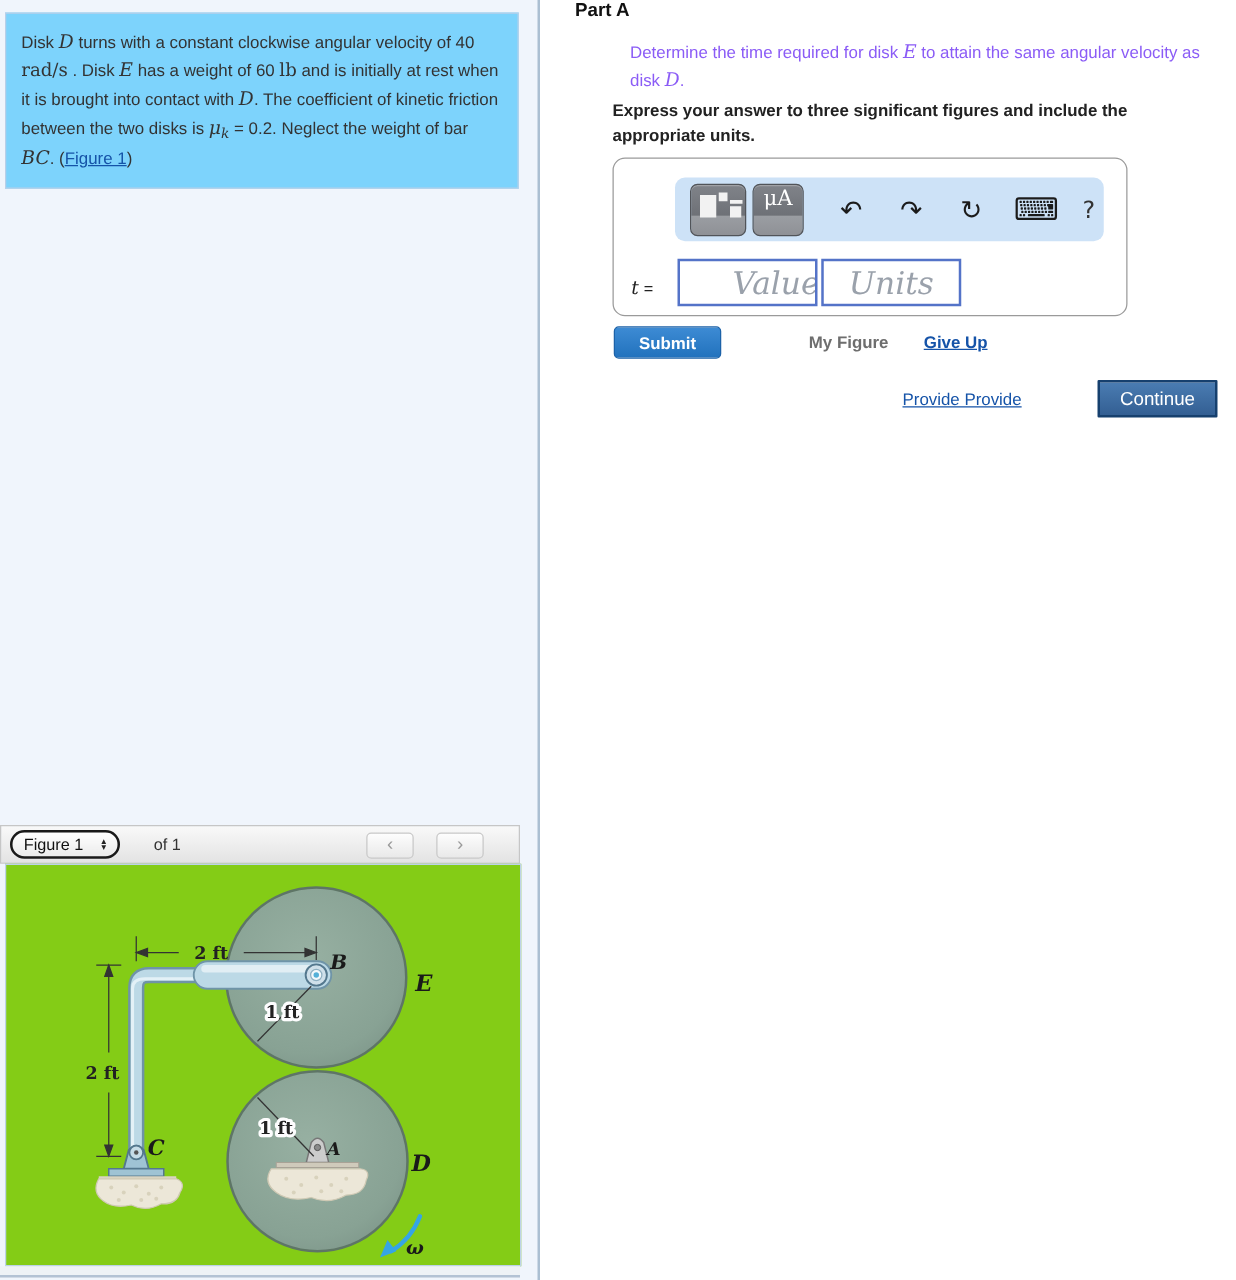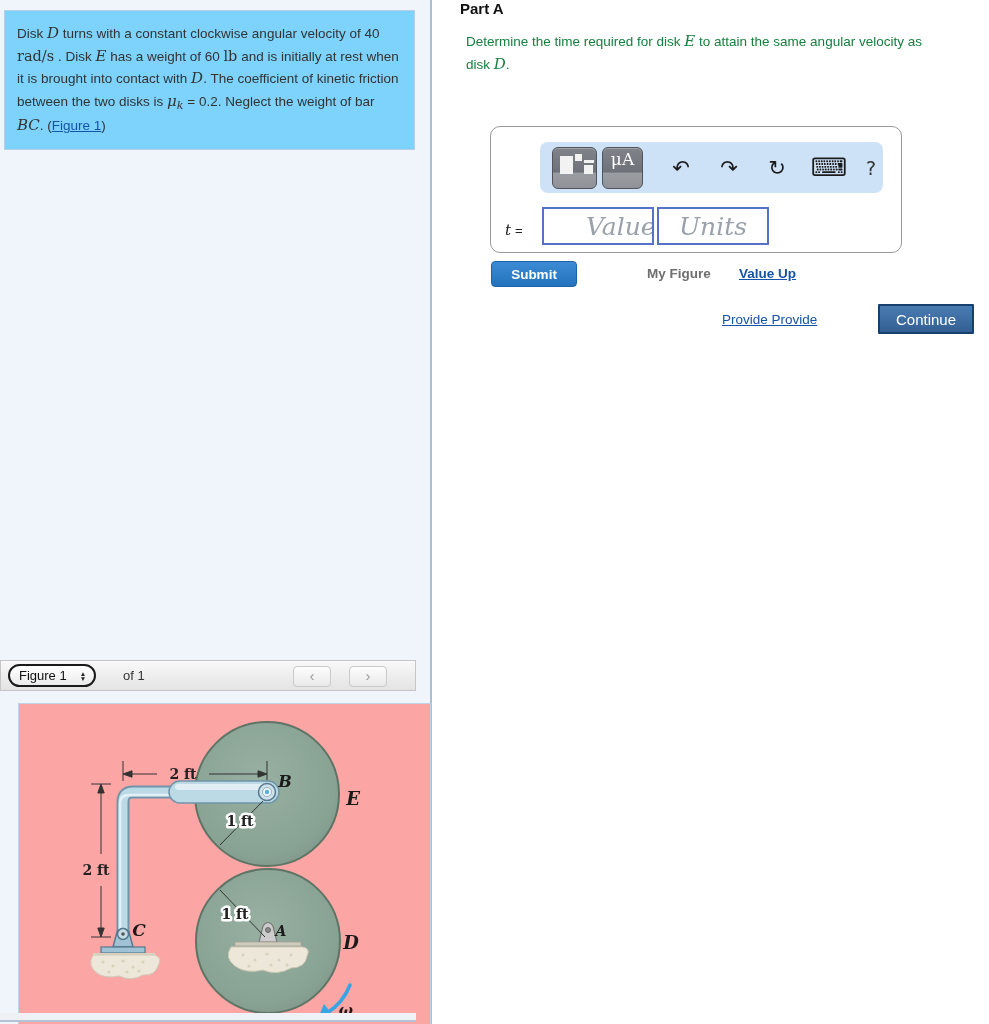--- a/index.html
+++ b/index.html
@@ -26,28 +26,28 @@
     display:inline-flex; align-items:center; gap:13px; padding:0 8px 0 9px;
     border:2px solid #1a1a1a; border-radius:12px;
     background:linear-gradient(#ffffff,#ebebeb); font-size:13px; color:#111; cursor:pointer; }
   .sel-arrows { display:flex; flex-direction:column; align-items:center; line-height:5px; font-size:6.5px; color:#222; }
   .of-label { position:absolute; left:122px; top:7px; font-size:13px; color:#333; }
   .nav-btn { position:absolute; top:5px; width:38px; height:21px; border:1px solid #c9c9c9;
     border-radius:4px; background:linear-gradient(#fdfdfd,#e9e9e9); color:#9a9a9a;
     font-size:15px; text-align:center; line-height:18px; cursor:pointer; }
   .nav-prev { left:292px; } .nav-next { left:348px; }
 
-  .figure-canvas { position:absolute; left:18px; top:691px; width:413px; height:322px;
-    background:#fca5a5; border:1px solid #bdd2e8;margin-top:12px; }
+  .figure-canvas { position:absolute; left:4px; top:691px; width:413px; height:322px;
+    background:#84cc16; border:1px solid #bdd2e8; }
   .bottom-strip { position:absolute; left:0; top:1013px; width:416px; height:9px;
     background:#eef2f6; border-bottom:2px solid #b3c2d4; }
 
   
   .part-title { position:absolute; left:460px; top:0px; font-size:15px; font-weight:bold; color:#111; }
-  .question { position:absolute; left:466px; top:30px; width:460px; font-size:13.5px; line-height:1.55; color:#15803d; }
+  .question { position:absolute; left:504px; top:30px; width:460px; font-size:13.5px; line-height:1.55; color:#8b5cf6; }
   .instruction { position:absolute; left:490px; top:79px; width:486px; font-size:13.5px;
     font-weight:bold; line-height:1.45; color:#222; }
 
   .answer-box { position:absolute; left:490px; top:126px; width:412px; height:127px;
     background:#fff; border:1.5px solid #9a9a9a; border-radius:10px; }
   .eq-toolbar { position:absolute; left:49px; top:15px; width:343px; height:51px;
     background:#cde2f7; border-radius:8px; display:flex; align-items:center; padding-left:12px; }
   .dark-btn { width:45px; height:42px; border:1px solid #515459; border-radius:6px;
     background:linear-gradient(180deg,#808389 0%,#6e7177 60%,#9a9da2 63%,#8f9196 100%);
     box-shadow:inset 0 1px 0 rgba(255,255,255,.25); position:relative; cursor:pointer; flex:0 0 auto; }
@@ -217,20 +217,21 @@
 
     <div class="bottom-strip"></div>
   </div>
 
   <div class="part-title">Part A</div>
 
   <div class="question">
     <span>Determine the time required for disk </span><span class="mvar">E</span><span> to attain the same angular velocity as disk </span><span class="mvar">D</span><span>.</span>
   </div>
 
+  <div class="instruction">Express your answer to three significant figures and include the appropriate units.</div>
 
   <div class="answer-box">
     <div class="eq-toolbar">
       <div class="dark-btn">
         <span class="tpl-shape tpl-s1"></span>
         <span class="tpl-shape tpl-s2"></span>
         <span class="tpl-shape tpl-s3"></span>
         <span class="tpl-shape tpl-s4"></span>
       </div>
       <div class="dark-btn btn-mu">
@@ -245,18 +246,18 @@
     <div class="t-label">
       <span class="t-var">t</span>
       <span class="t-eq">=</span>
     </div>
     <input class="ans-input input-value" type="text" placeholder="Value" style="">
     <input class="ans-input input-units" type="text" placeholder="Units" style="">
   </div>
 
   <button class="submit-btn">Submit</button>
   <span class="my-answers">My Figure</span>
-  <a class="give-up">Value Up</a>
+  <a class="give-up">Give Up</a>
 
   <a class="provide-feedback">Provide Provide</a>
   <button class="continue-btn">Continue</button>
 
 </div>
 
 </body></html>

